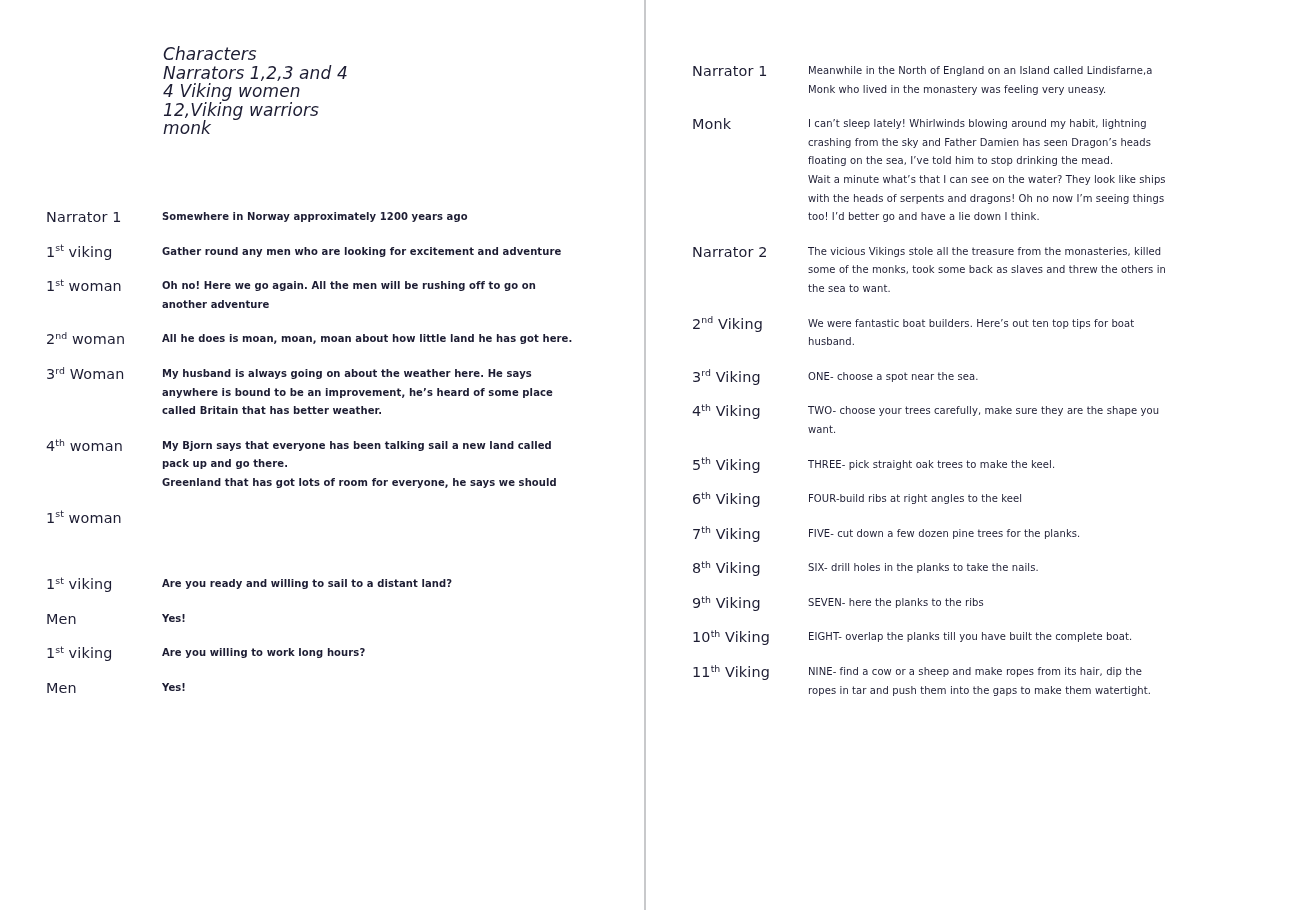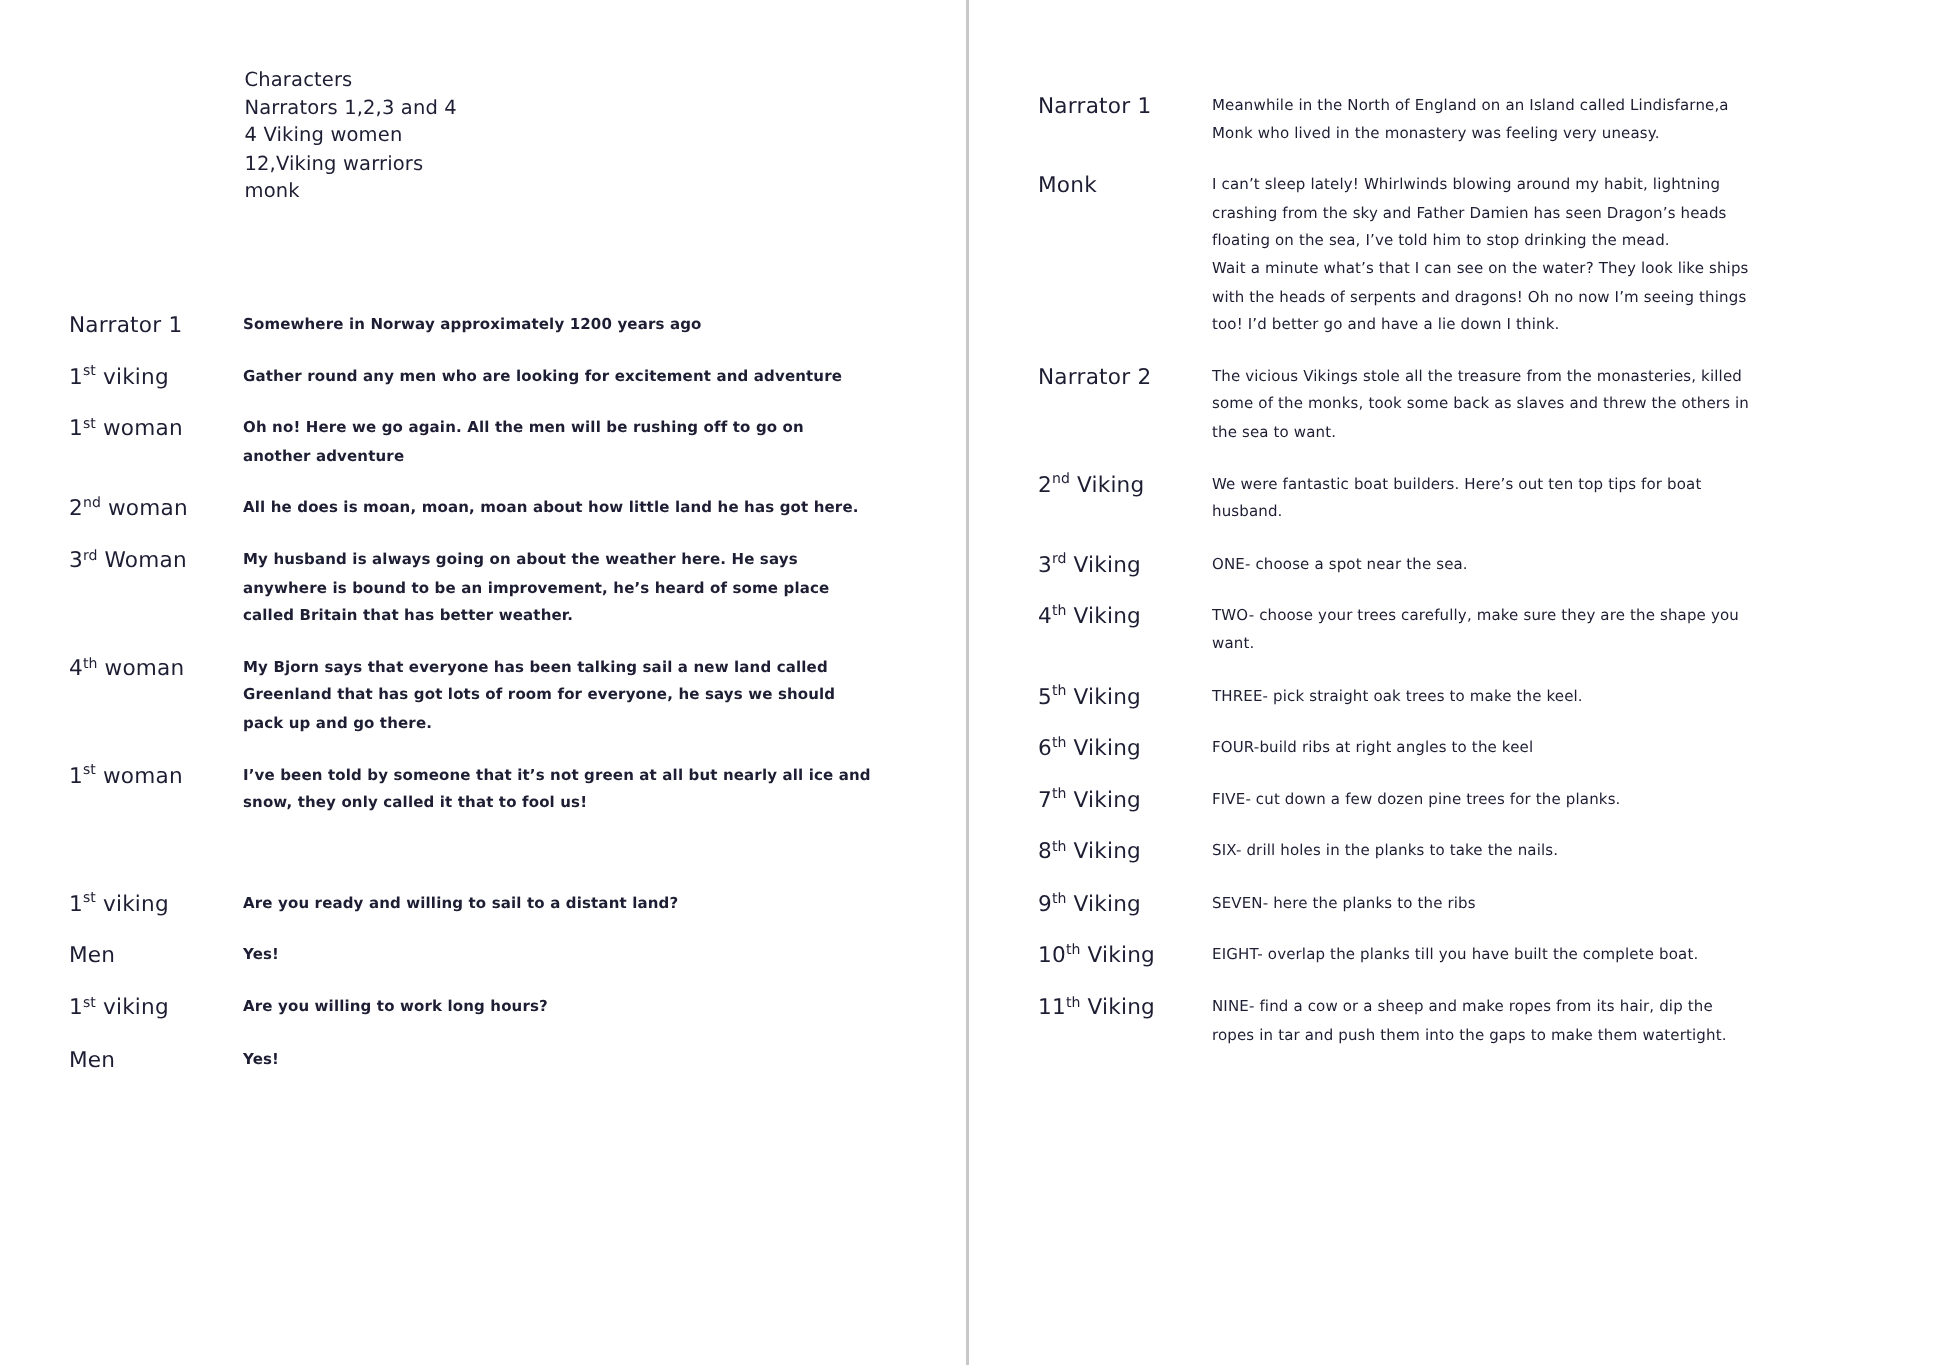--- a/index.html
+++ b/index.html
@@ -82,23 +82,24 @@
     letter-spacing: 0;
     margin-top: 20px;
   }
   .gap { height: 32px; }
 
   
   .characters {
     position: absolute;
     left: 163px;
     top: 45px;
-    font-size: 13px;
+    font-size: 17px;
     line-height: 18.6px;
     letter-spacing: .1px;
+    font-style: italic;
   }
   .characters .line { display: block; white-space: pre; }
 
   
   .script-left  { top: 208px; }
   .script-right { top: 62px;  }
 </style>
 </head>
 <body>
 
@@ -151,31 +152,27 @@
           <span class="line">My husband is always going on about the weather here. He says</span>
           <span class="line">anywhere is bound to be an improvement, he’s heard of some place</span>
           <span class="line">called Britain that has better weather.</span>
         </div>
       </div>
 
       <div class="row">
         <div class="speaker"><span>4</span><sup>th</sup> <span>woman</span></div>
         <div class="lines">
           <span class="line">My Bjorn says that everyone has been talking sail a new land called</span>
+          <span class="line">pack up and go there.</span>
           <span class="line">Greenland that has got lots of room for everyone, he says we should</span>
-          <span class="line">pack up and go there.</span>
         </div>
       </div>
 
       <div class="row">
         <div class="speaker"><span>1</span><sup>st</sup> <span>woman</span></div>
-        <div class="lines">
-          <span class="line">I’ve been told by someone that it’s not green at all but nearly all ice and</span>
-          <span class="line">snow, they only called it that to fool us!</span>
-        </div>
       </div>
 
       <div class="gap"></div>
 
       <div class="row">
         <div class="speaker"><span>1</span><sup>st</sup> <span>viking</span></div>
         <div class="lines">
           <span class="line">Are you ready and willing to sail to a distant land?</span>
         </div>
       </div>

